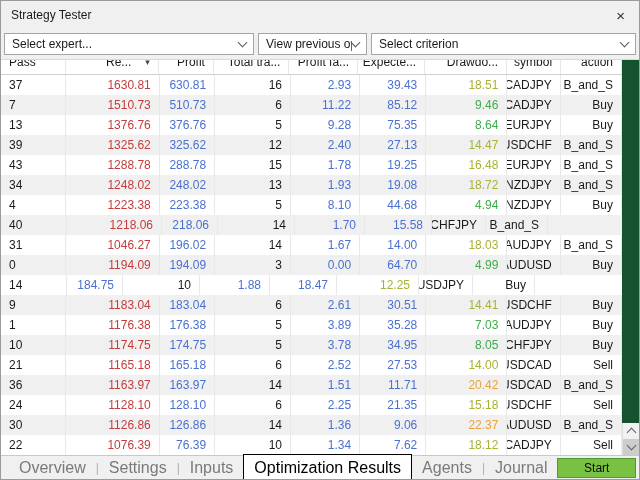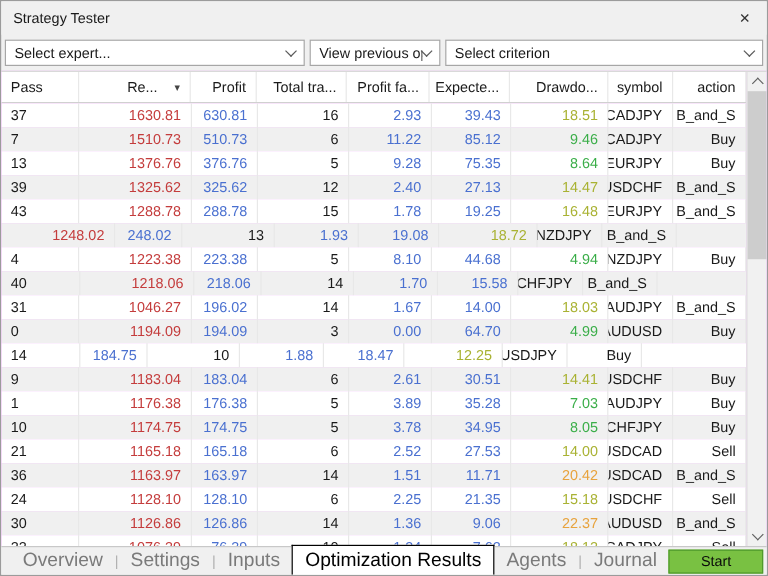--- a/index.html
+++ b/index.html
@@ -15,21 +15,21 @@
   .titlebar .close { margin-left:auto; font-size:15px; color:#333; line-height:1; cursor:default; padding:2px 4px; }
   
   .toolbar { height:30px; display:flex; align-items:center; padding:0 3px; gap:4px; flex:0 0 auto; }
   .dropdown { height:22px; background:#fff; border:1px solid #a6a6a6; display:flex; align-items:center; padding:0 7px; font-size:12px; color:#1a1a1a; }
   .dd-expert { width:250px; }
   .dd-previous { width:109px;justify-content:space-between; }
   .dd-criterion { flex:1; }
   .dropdown .lbl { flex:1; white-space:nowrap; overflow:hidden; }
   .chev { width:7px; height:7px; border-right:1.4px solid #5a5a5a; border-bottom:1.4px solid #5a5a5a; transform:rotate(45deg); margin-top:-4px; flex:0 0 auto; }
   
-  .table-area { flex:1 1 auto; display:flex; background:#f0abfc; overflow:hidden; border-top:1px solid #d9d9d9; }
+  .table-area { flex:1 1 auto; display:flex; background:#14532d; overflow:hidden; border-top:1px solid #d9d9d9;align-items:flex-end; }
   .table { flex:1; display:flex; flex-direction:column; overflow:hidden; }
   .thead { height:26px; display:flex; background:#fff; border-bottom:1px solid #d0d0d0; flex:0 0 auto; }
   .th { display:flex; align-items:center; justify-content:flex-end; font-size:12px; color:#1a1a1a; border-right:1px solid var(--grid-line); padding:0 8px; }
   .th.col0 { justify-content:flex-start; }
   .th .sort { font-size:9px; color:#444; margin-left:14px; }
   .tbody { flex:1; overflow:hidden; }
   .tr { display:flex; height:20px; background:#fff; }
   .tr.alt { background:var(--row-alt); }
   .td { font-size:12px; color:#1a1a1a; display:flex; align-items:center; justify-content:flex-end; padding:0 8px; border-right:1px solid var(--grid-line); white-space:nowrap; overflow:hidden; }
   .col0 { width:66px; justify-content:flex-start; }
@@ -169,20 +169,21 @@
             <div class="td col1">1288.78</div>
             <div class="td col2">288.78</div>
             <div class="td col3">15</div>
             <div class="td col4">1.78</div>
             <div class="td col5">19.25</div>
             <div class="td col6 dd-olive">16.48</div>
             <div class="td col7">EURJPY</div>
             <div class="td col8">B_and_S</div>
           </div>
           <div class="tr alt">
+            <div class="td col0">34</div>
             <div class="td col1">1248.02</div>
             <div class="td col2">248.02</div>
             <div class="td col3">13</div>
             <div class="td col4">1.93</div>
             <div class="td col5">19.08</div>
             <div class="td col6 dd-olive">18.72</div>
             <div class="td col7">NZDJPY</div>
             <div class="td col8">B_and_S</div>
           </div>
           <div class="tr">

